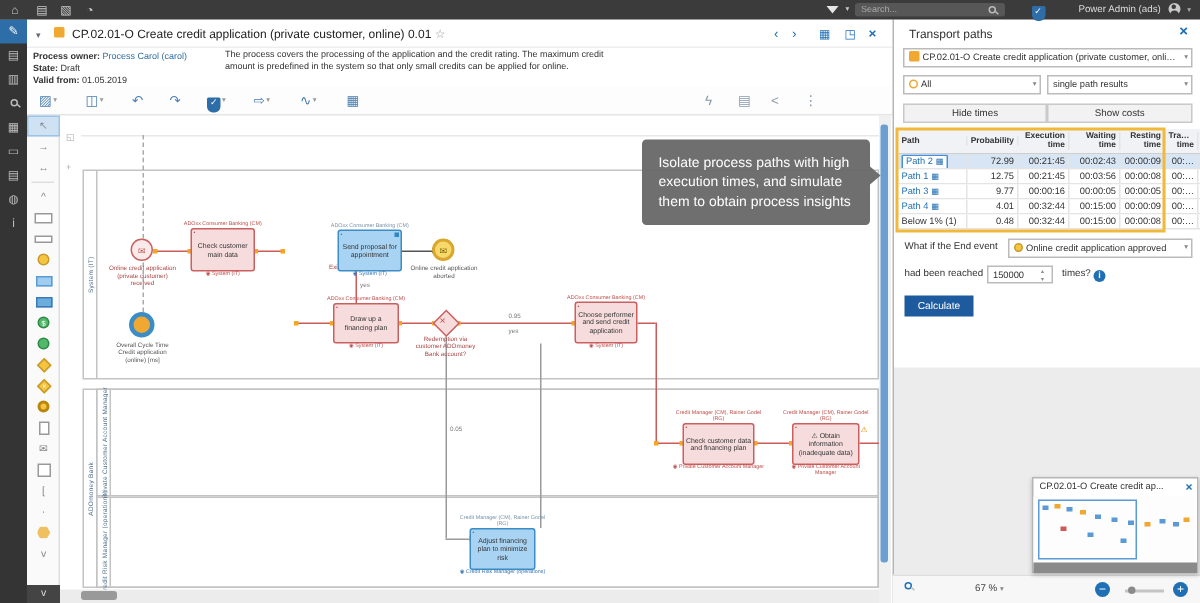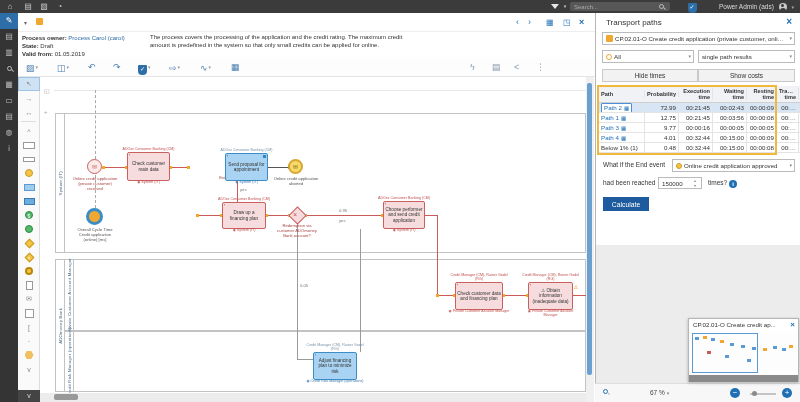--- a/index.html
+++ b/index.html
@@ -151,20 +151,21 @@
       <div class="rail-item">▦</div>
       <div class="rail-item">▭</div>
       <div class="rail-item">▤</div>
       <div class="rail-item">◍</div>
       <div class="rail-item">ℹ</div>
     </div>
 
   <div id="titlebar">
     <span class="abs" style="left:6px;top:6px;font-size:6px;color:#667">▾</span>
     <span class="abs micon" style="left:18px;top:5px"></span>
+    <span id="title-text" style="left:30px"><span>CP.02.01-O Create credit application (private customer, online) 0.01</span> <span style="color:#999">☆</span></span>
     <span class="abs" style="left:498px;top:4px;font-size:9px;color:#1f6fb5">‹</span>
     <span class="abs" style="left:510px;top:4px;font-size:9px;color:#1f6fb5">›</span>
     <span class="abs" style="left:528px;top:5px;font-size:8px;color:#1f6fb5">▦</span>
     <span class="abs" style="left:545px;top:5px;font-size:8px;color:#1f6fb5">◳</span>
     <span class="abs" style="left:561px;top:4px;font-size:9px;font-weight:bold;color:#1f6fb5">×</span>
   </div>
 
   <div id="metabar">
     <div class="abs" style="left:4px;top:2px;line-height:1.35">
       <div><b>Process owner:</b> <span style="color:#2e6da4">Process Carol (carol)</span></div>
@@ -367,20 +368,24 @@
         </div>
       </div>
   </div>
   <div id="vscroll">
       <div class="thumb"></div>
     </div>
   <div id="hscroll">
       <div class="thumb"></div>
     </div>
 
+  <div id="tooltip">
+    <span>Isolate process paths with high execution times, and simulate them to obtain process insights</span>
+    <div class="tip-arrow"></div>
+  </div>
 
   <div id="panel">
     <div id="panel-lower"></div>
     <div id="panel-title">Transport paths</div>
     <div id="panel-close">×</div>
 
     <div class="dd" style="left:6px;top:19px;width:193px">
       <span class="micon"></span><span>CP.02.01-O Create credit application (private customer, online) 0.01</span><span class="dcaret">▾</span>
     </div>
     <div class="dd" style="left:6px;top:37px;width:92px">

